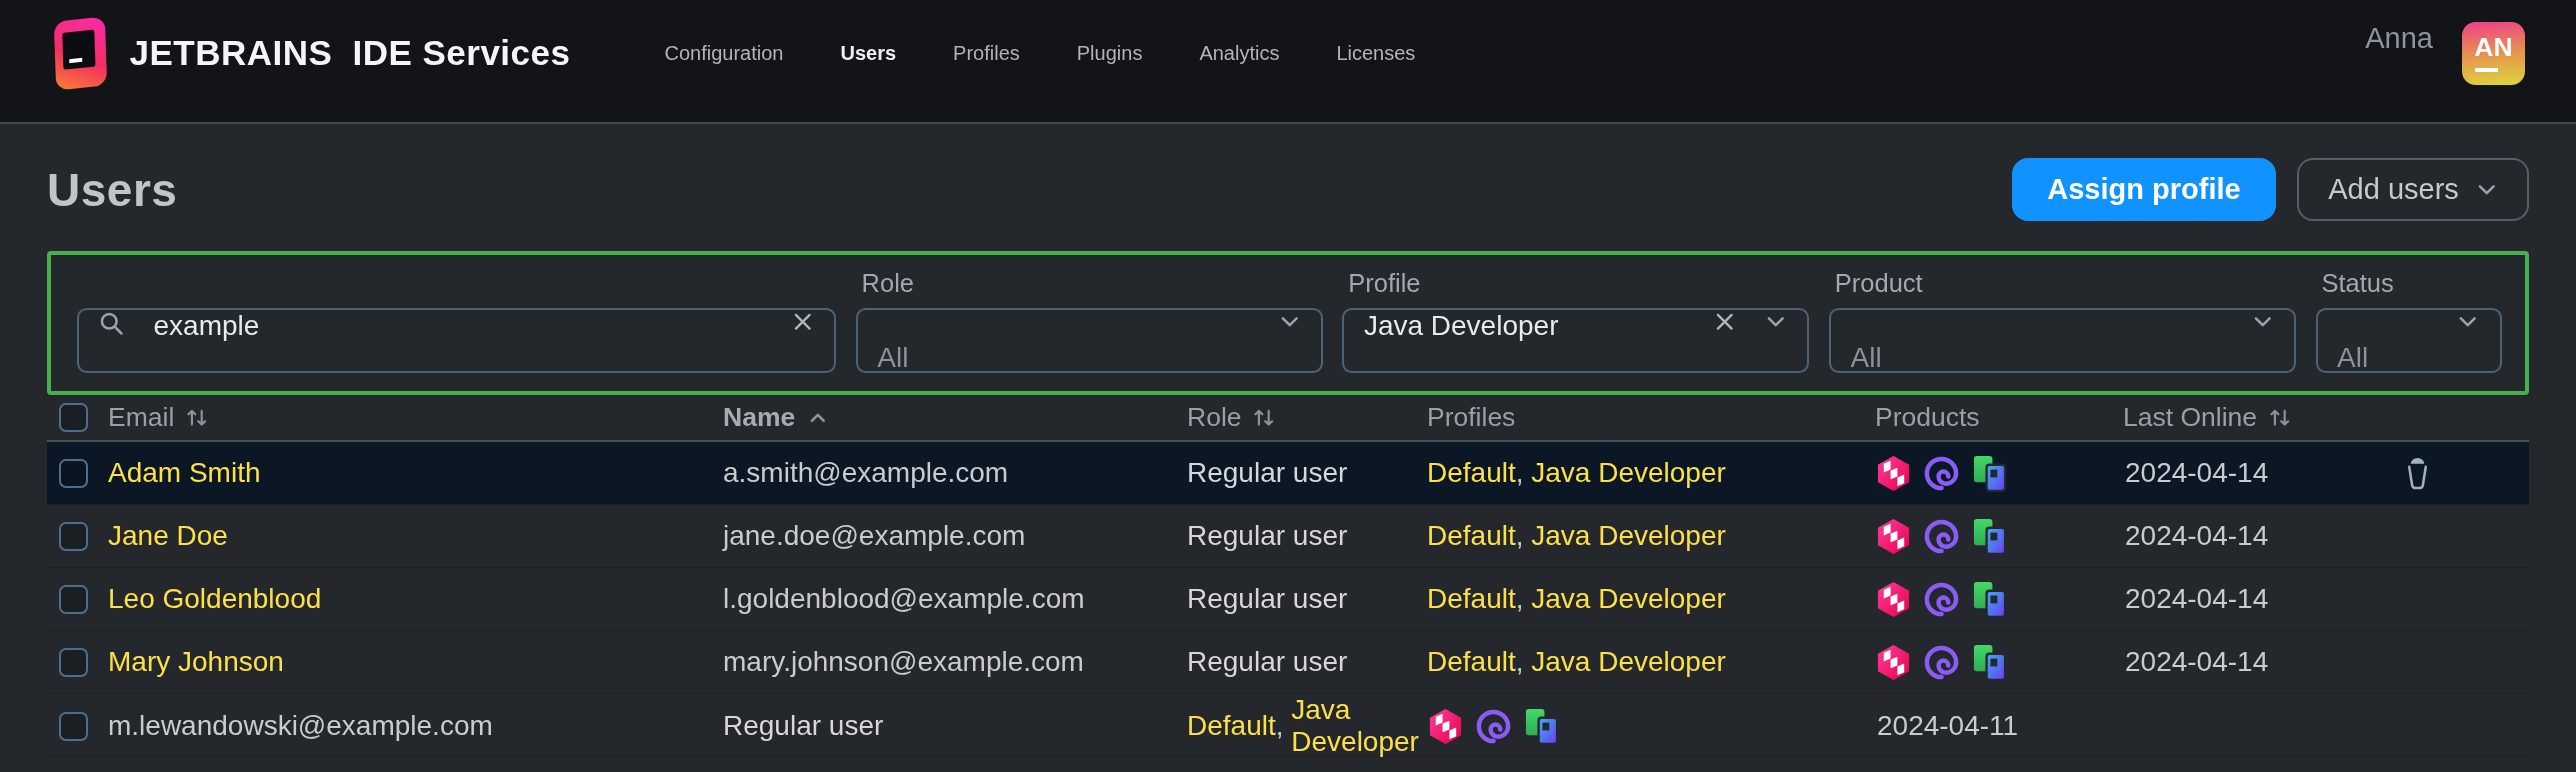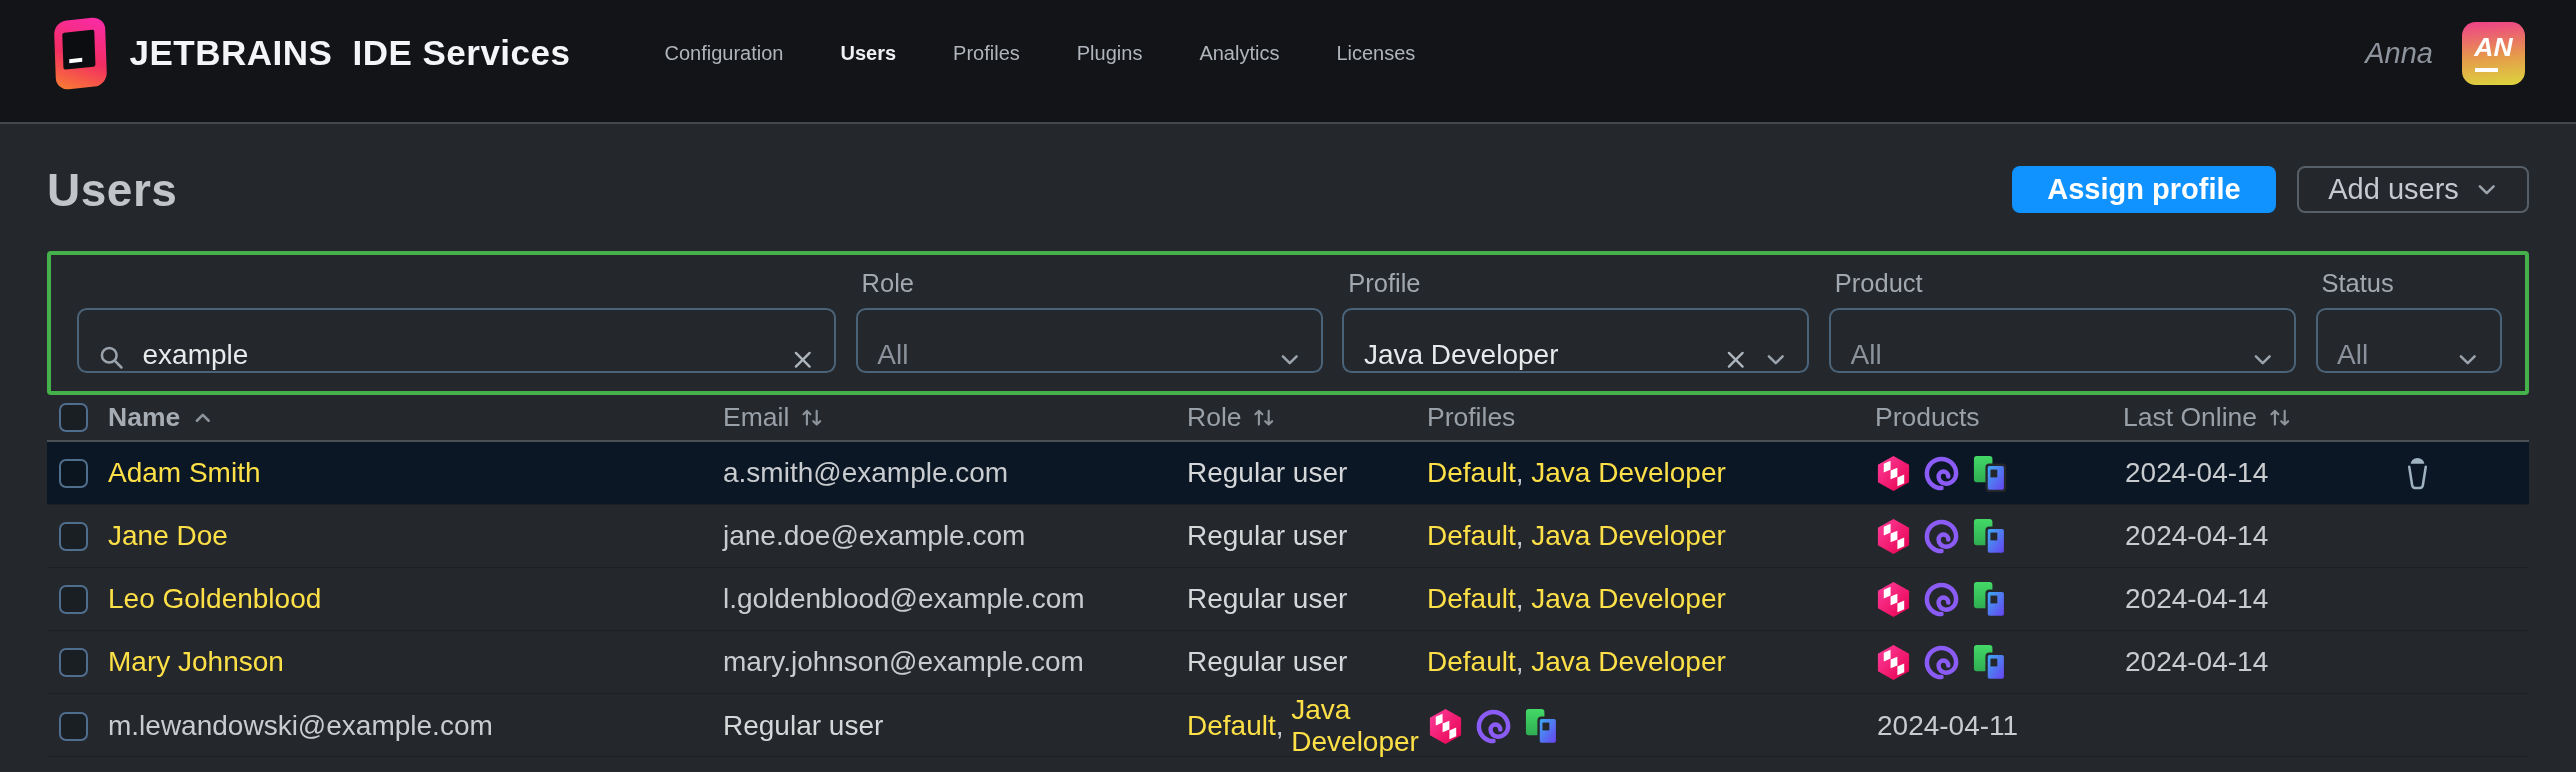--- a/index.html
+++ b/index.html
@@ -30,51 +30,51 @@
   }
   .logo .logo-underscore {
     position:absolute; left:5.9px; bottom:5.9px; width:13.7px; height:3.9px; background:#ffffff;
   }
   .brand { margin-left:23.5px; font-size:35px; color:#f4f5f6; letter-spacing:0.5px; white-space:nowrap; }
   .brand .b1 { font-weight:800; }
   .brand .b2 { font-weight:600; margin-left:9.8px; }
   .nav { display:flex; gap:57px; margin-left:94px; }
   .nav-item { font-size:20px; color:#b0b5bb; cursor:pointer; }
   .nav-item.active { color:#eef0f2; font-weight:700; }
-  .top-right { margin-left:auto; display:flex; align-items:center; gap:29px;font-style:italic; }
+  .top-right { margin-left:auto; display:flex; gap:29px; }
   .username { font-size:29px; color:#8d949d; }
   .avatar {
     width:63px; height:63px; border-radius:13.7px;
     background:linear-gradient(175deg,#ef4089 0%,#e59a4b 55%,#dcd63e 100%);
     display:flex; flex-direction:column; align-items:center; justify-content:center;
     color:#ffffff; font-weight:700; font-size:26.5px; line-height:1; cursor:pointer;
   }
   .avatar .av-underscore { width:23.5px; height:3.9px; background:#ffffff; margin-top:6.9px; margin-right:13.7px; }
 
   
   .main { padding:0 47px; }
   .page-head { display:flex; align-items:center; margin-top:33px; height:65px; }
   .page-title { font-size:46px; font-weight:800; color:#c2c5c8; letter-spacing:0.5px; }
   .head-buttons { margin-left:auto; display:flex; gap:21.6px; }
-  .btn { height:47px; border-radius:8px; display:flex; align-items:center; font-size:29px; cursor:pointer; }
+  .btn { height:63px; border-radius:16px; display:flex; align-items:center; font-size:29px; cursor:pointer; }
   .btn-primary { background:#1092ff; color:#ffffff; font-weight:600; padding:0 35px; border:none; }
   .btn-outline { background:transparent; color:#c6cad0; border:2px solid #565e68; padding:16px 29px; gap:15.7px; }
 
   
   .filterbar {
     margin-top:29px;
     border:4.9px solid #46b14b; border-radius:3.9px;
     padding:13.7px 23.5px 17.6px 25.5px;
     display:flex; gap:19.6px; align-items:flex-end;
   }
   .fgroup { display:flex; flex-direction:column; }
   .fgroup .flabel { font-size:25.5px; color:#a2a8af; margin:0 0 10.8px 5.9px; height:29px; line-height:29px; }
   .control {
     height:65px; border:2px solid #4a6379; border-radius:9.8px;
-    display:flex; align-items:flex-end; padding:0 19.6px; gap:17px;
+    display:flex; align-items:flex-start; padding:0 19.6px; gap:28px;
     background:transparent; cursor:pointer;
   }
   .control .val { font-size:28px; color:#e8eaec; white-space:nowrap; overflow:hidden; }
   .control .val.muted { color:#8b929b;margin-top:32px; }
   .control .spacer { flex:1; }
   .g-search { flex:1 1 auto; }
   .g-role, .g-profile, .g-product { flex:0 0 467px; }
   .g-status { flex:0 0 186px; }
   .icon { display:inline-flex; align-items:center; justify-content:center; }
   .icon svg { display:block; }
@@ -280,33 +280,33 @@
             </span>
         </div>
       </div>
     </div>
 
     <div class="table">
       <div class="thead">
         <div class="cell check">
             <span class="checkbox"></span>
           </div>
+        <div class="th sortable">
+          <span>Email</span>
+          <span class="icon">
+              <svg width="21.6" height="23.5" viewBox="0 0 22 24">
+                <use href="#sym-sort"></use>
+              </svg>
+            </span>
+        </div>
         <div class="th th-name sortable">
           <span>Name</span>
           <span class="icon">
               <svg width="21.6" height="21.6" viewBox="0 0 22 22">
                 <use href="#sym-caret-up"></use>
-              </svg>
-            </span>
-        </div>
-        <div class="th sortable">
-          <span>Email</span>
-          <span class="icon">
-              <svg width="21.6" height="23.5" viewBox="0 0 22 24">
-                <use href="#sym-sort"></use>
               </svg>
             </span>
         </div>
         <div class="th sortable">
           <span>Role</span>
           <span class="icon">
               <svg width="21.6" height="23.5" viewBox="0 0 22 24">
                 <use href="#sym-sort"></use>
               </svg>
             </span>

